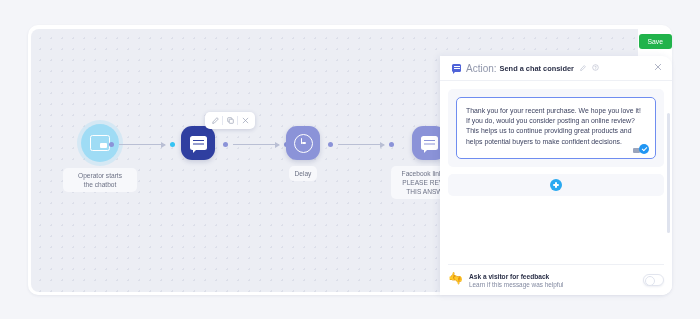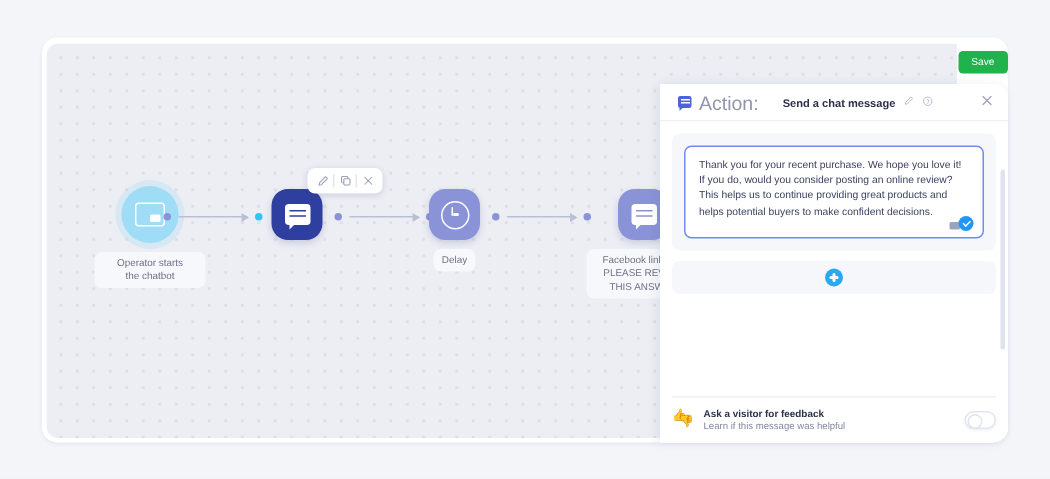--- a/index.html
+++ b/index.html
@@ -90,21 +90,21 @@
   }
   .p-head{
     height:24px;display:flex;align-items:center;padding:0 10px 0 12px;
     border-bottom:1px solid #eef0f5;
   }
   .p-head .bubble-ic{
     width:9px;height:8px;background:#4f63d8;border-radius:1.5px;position:relative;margin-right:5px;flex:0 0 auto;
   }
   .p-head .bubble-ic:before{content:"";position:absolute;left:1.5px;top:2px;width:6px;height:1px;background:#fff;box-shadow:0 2px 0 #fff;}
   .p-head .bubble-ic:after{content:"";position:absolute;left:1px;bottom:-2px;border-left:2.5px solid #4f63d8;border-bottom:2.5px solid transparent;}
-  .p-action{font-size:13px;color:#9096ab;margin-right:16px;}
+  .p-action{font-size:10px;color:#9096ab;margin-right:3px;}
   .p-title{font-size:7.4px;color:#2b3048;font-weight:bold;}
   .p-head .pencil,.p-head .help{color:#b7bccd;font-size:7px;margin-left:6px;}
   .p-head .close{margin-left:auto;color:#9aa0b5;font-size:9px;line-height:1;}
 
   .p-body{padding:8px;height:215px;box-sizing:border-box;background:#fff;position:relative;}
   .msg-zone{background:#f6f7fb;border-radius:5px;padding:8px;}
   .bubble{
     background:#fff;border:1.3px solid #6f8df0;border-radius:5px;
     padding:8px 9px 11px 9px;position:relative;
     font-size:6.9px;line-height:10.2px;color:#3c4260;
@@ -264,21 +264,21 @@
       </div>
     </div>
 
   </div>
 
   <div class="panel">
 
     <div class="p-head">
       <div class="bubble-ic"></div>
       <span class="p-action">Action:</span>
-      <span class="p-title">Send a chat message</span>
+      <span class="p-title">Send a chat consider</span>
       <span class="pencil">
         <svg width="6" height="6" viewBox="0 0 12 12">
             <path d="M8.5 1.2 L10.8 3.5 L3.8 10.5 L1.2 11 L1.7 8.4 Z" fill="none" stroke="#b7bccd" stroke-width="1.3" stroke-linejoin="round"></path>
           </svg>
       </span>
       <span class="help">
         <svg width="7" height="7" viewBox="0 0 12 12">
             <circle cx="6" cy="6" r="4.8" fill="none" stroke="#b7bccd" stroke-width="1.1"></circle>
             <path d="M4.7 4.6 a1.3 1.3 0 1 1 1.6 1.8 v0.7" fill="none" stroke="#b7bccd" stroke-width="1.1" stroke-linecap="round"></path>
             <circle cx="6" cy="8.6" r="0.6" fill="#b7bccd"></circle>

